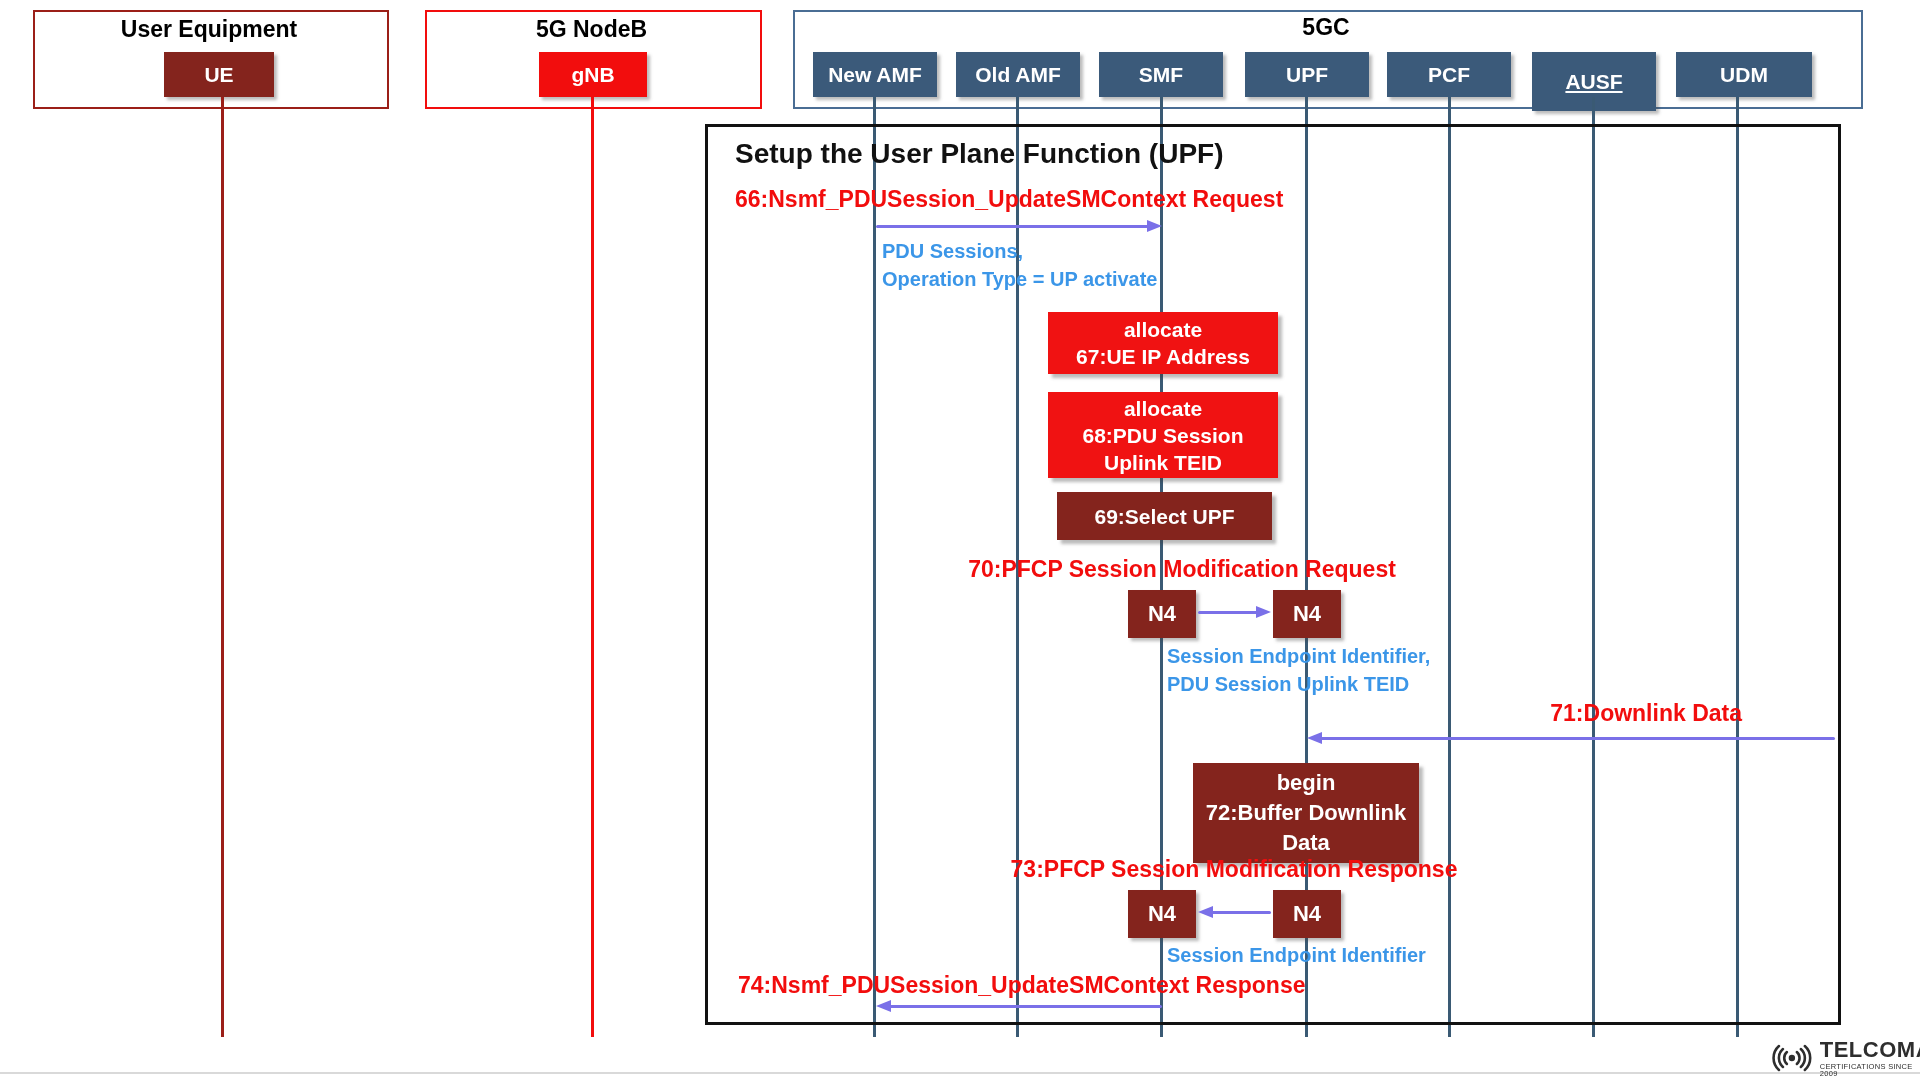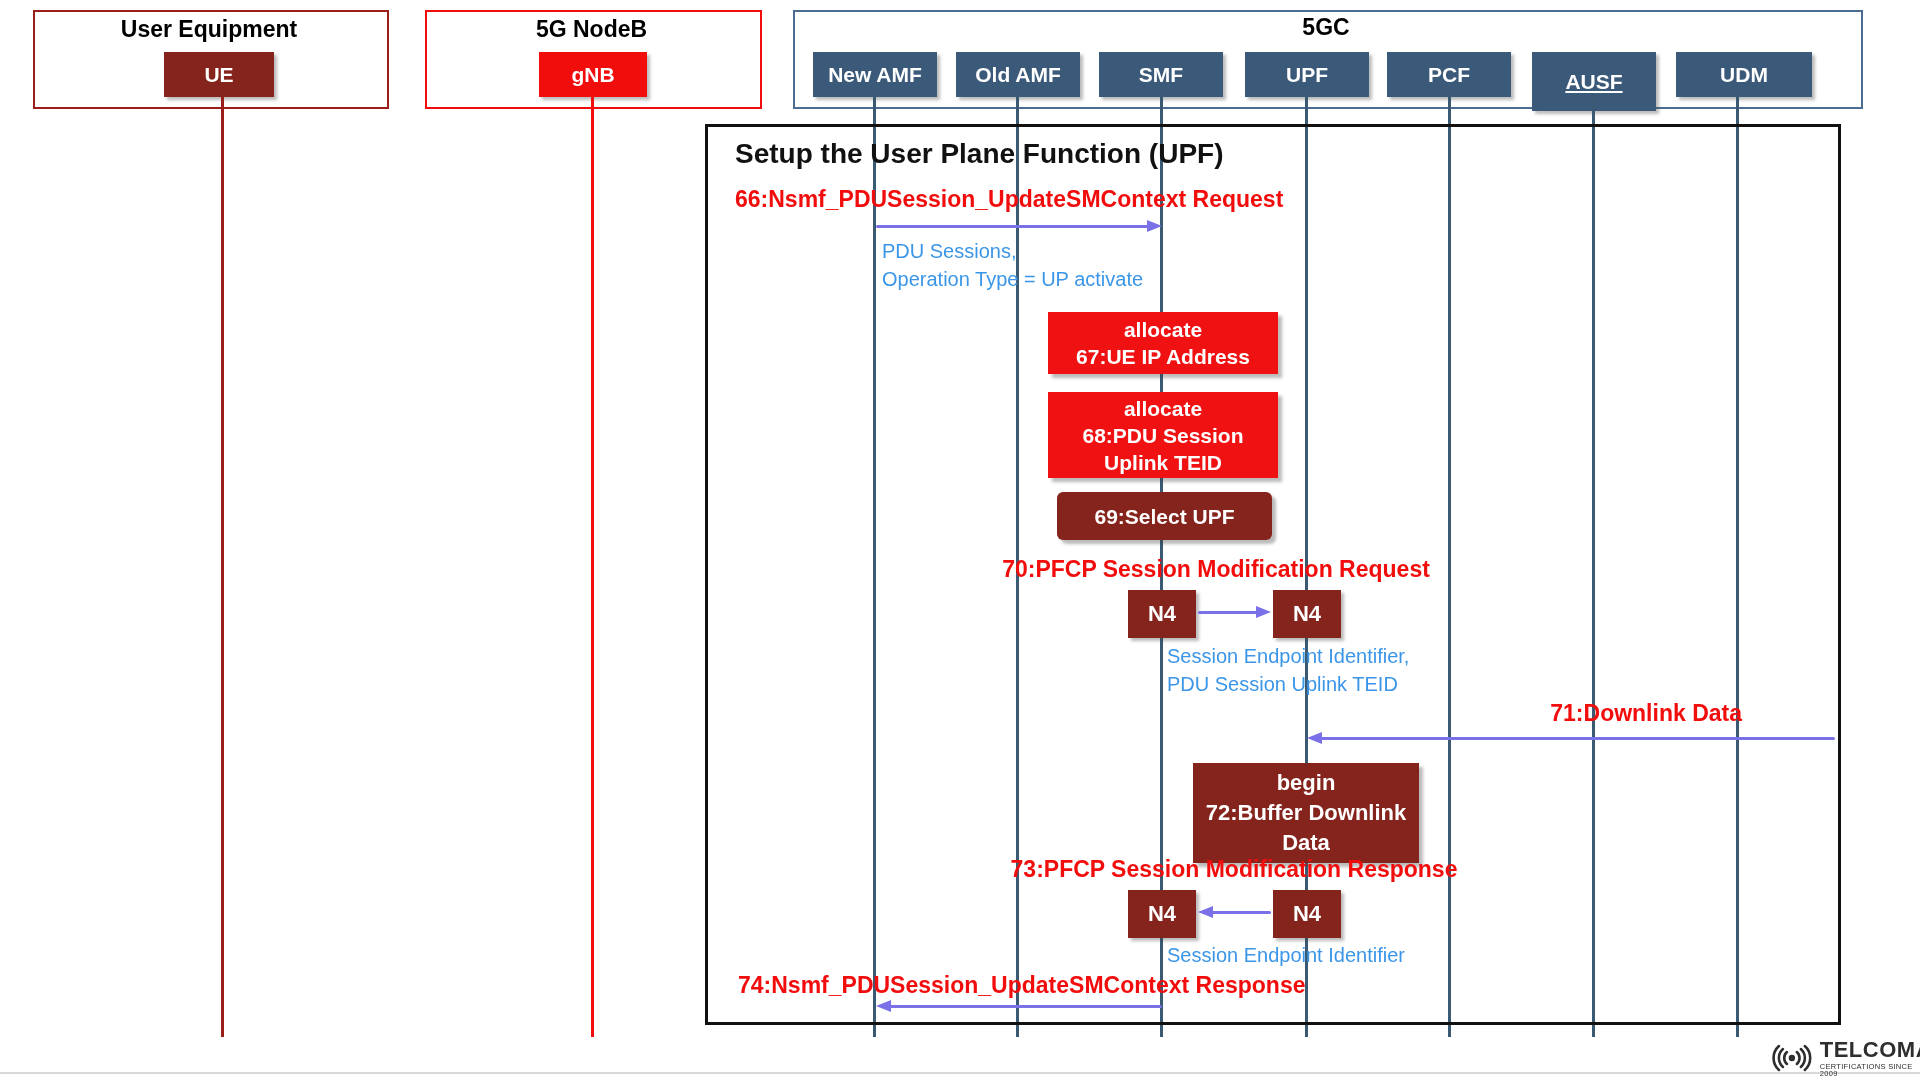--- a/index.html
+++ b/index.html
@@ -13,21 +13,21 @@
     position:absolute; display:flex; align-items:center; justify-content:center;
     color:#ffffff; font-weight:700; font-size:21px;
     box-shadow:3px 3px 3px rgba(60,60,60,0.35);
   }
   .core-node { background:#3b5a7a; }
   .lifeline { position:absolute; width:3px; }
   .ll-core { background:#3a5a74; }
   .frame { position:absolute; border:3px solid #111; background:transparent; }
   .frame-title { position:absolute; font-size:28px; font-weight:700; color:#111; white-space:nowrap; }
   .msg { position:absolute; color:#f20d0d; font-size:23px; font-weight:700; white-space:nowrap; }
-  .note { position:absolute; color:#3b96e8; font-size:20px; font-weight:400; white-space:nowrap; }
+  .note { position:absolute; color:#3b96e8; font-size:20px; font-weight:700; white-space:nowrap; }
   .action {
     position:absolute; display:flex; flex-direction:column; align-items:center; justify-content:center;
     color:#ffffff; font-weight:700; font-size:21px; line-height:27px; text-align:center;
     box-shadow:4px 4px 3px rgba(60,60,60,0.35);
   }
   .action.red { background:#f01212; }
   .action.maroon { background:#84241d; }
   .n4 {
     position:absolute; display:flex; align-items:center; justify-content:center;
     background:#84241d; color:#fff; font-weight:700; font-size:22px;
@@ -95,25 +95,25 @@
     <span>allocate</span>
     <span>67:UE IP Address</span>
   </div>
 
   <div class="action red" style="left:1048px; top:392px; width:230px; height:86px;">
     <span>allocate</span>
     <span>68:PDU Session</span>
     <span>Uplink TEID</span>
   </div>
 
-  <div class="action maroon" style="left:1057px; top:492px; width:215px; height:48px;border-radius:6px;">
+  <div class="action maroon" style="left:1057px; top:492px; width:215px; height:48px;">
     <span>69:Select UPF</span>
   </div>
 
-  <div class="msg" style="left:1194px; top:556px; transform:translateX(-50%);padding-left:44px;">70:PFCP Session Modification Request</div>
+  <div class="msg" style="left:1160px; top:556px; transform:translateX(-50%);padding-left:44px;">70:PFCP Session Modification Request</div>
   <div class="n4" style="left:1128px; top:590px; width:68px; height:48px;">N4</div>
   <div class="n4" style="left:1273px; top:590px; width:68px; height:48px;">N4</div>
   <div class="arrow head-right" style="left:1198px; top:606px; width:73px;">
     <div class="shaft"></div>
       <div class="tip"></div>
   </div>
   <div class="note" style="left:1167px; top:645px;">Session Endpoint Identifier,</div>
   <div class="note" style="left:1167px; top:673px;">PDU Session Uplink TEID</div>
 
   <div class="msg" style="left:1742px; top:700px; transform:translateX(-100%);">71:Downlink Data</div>

